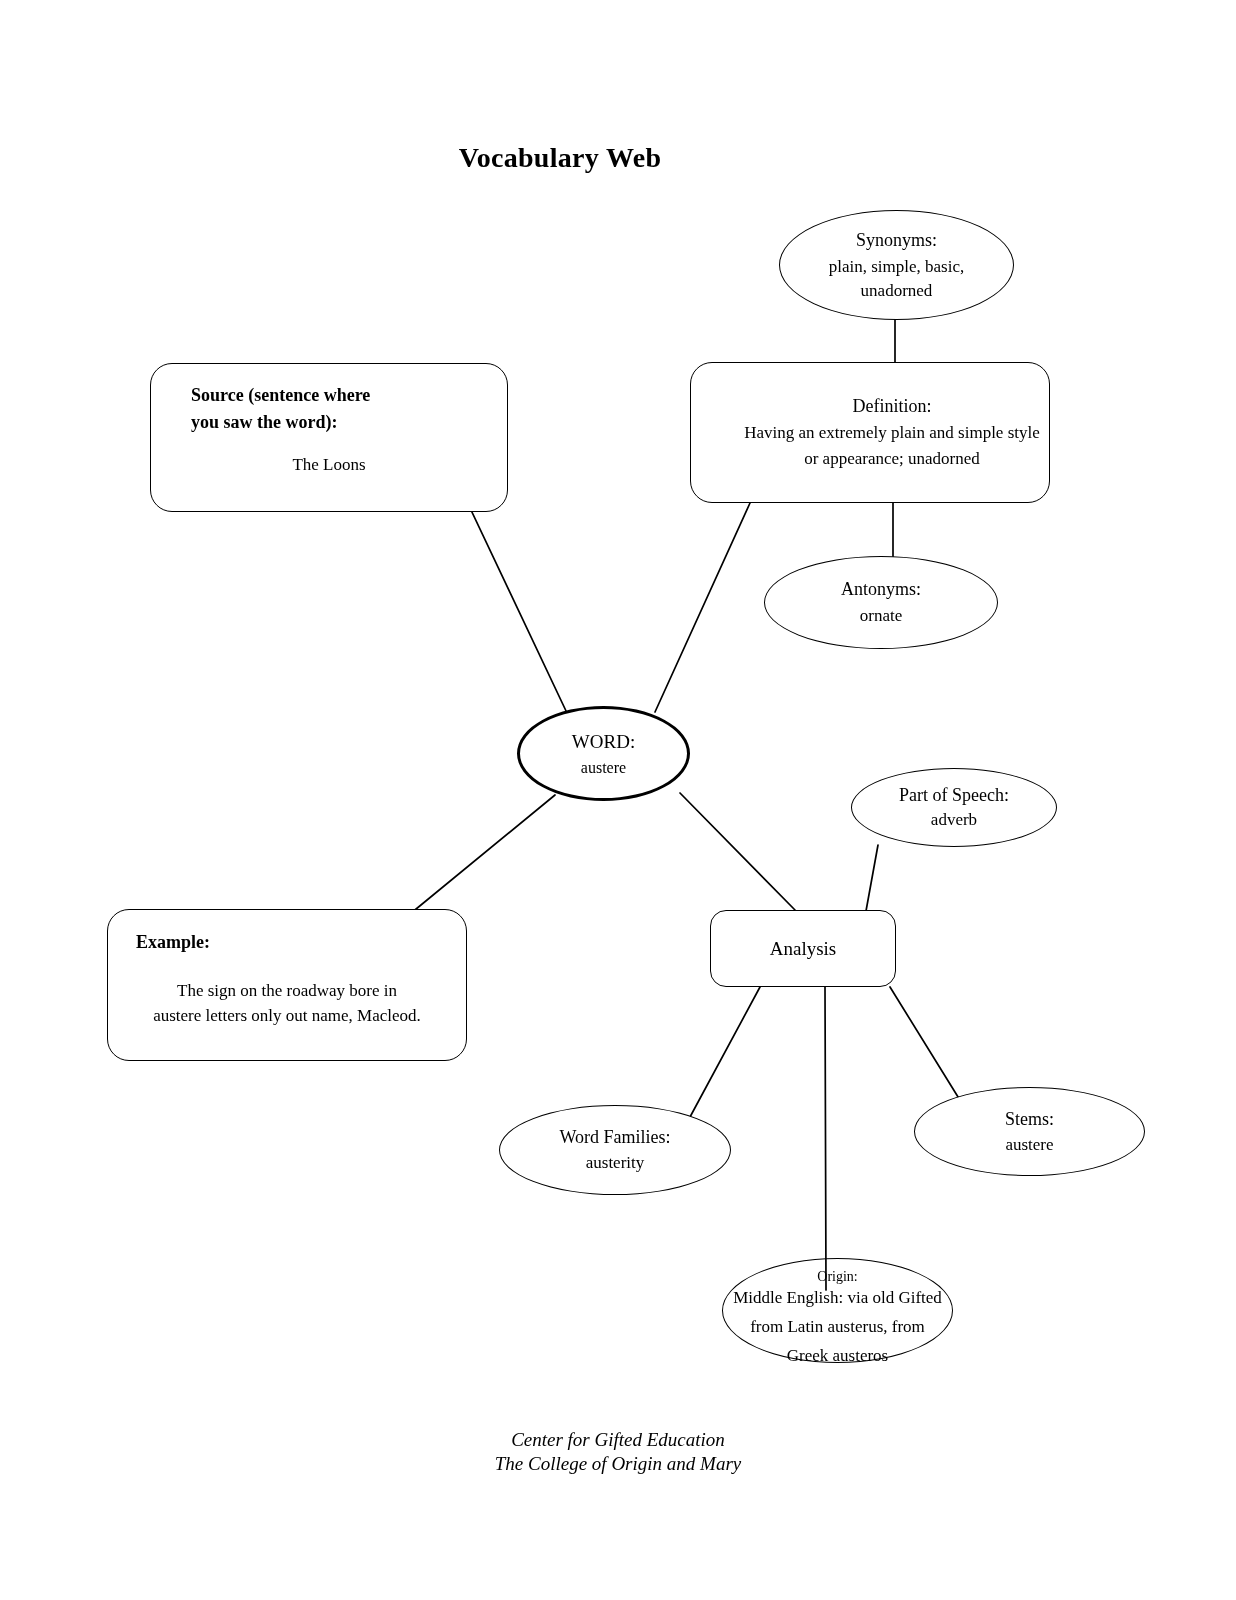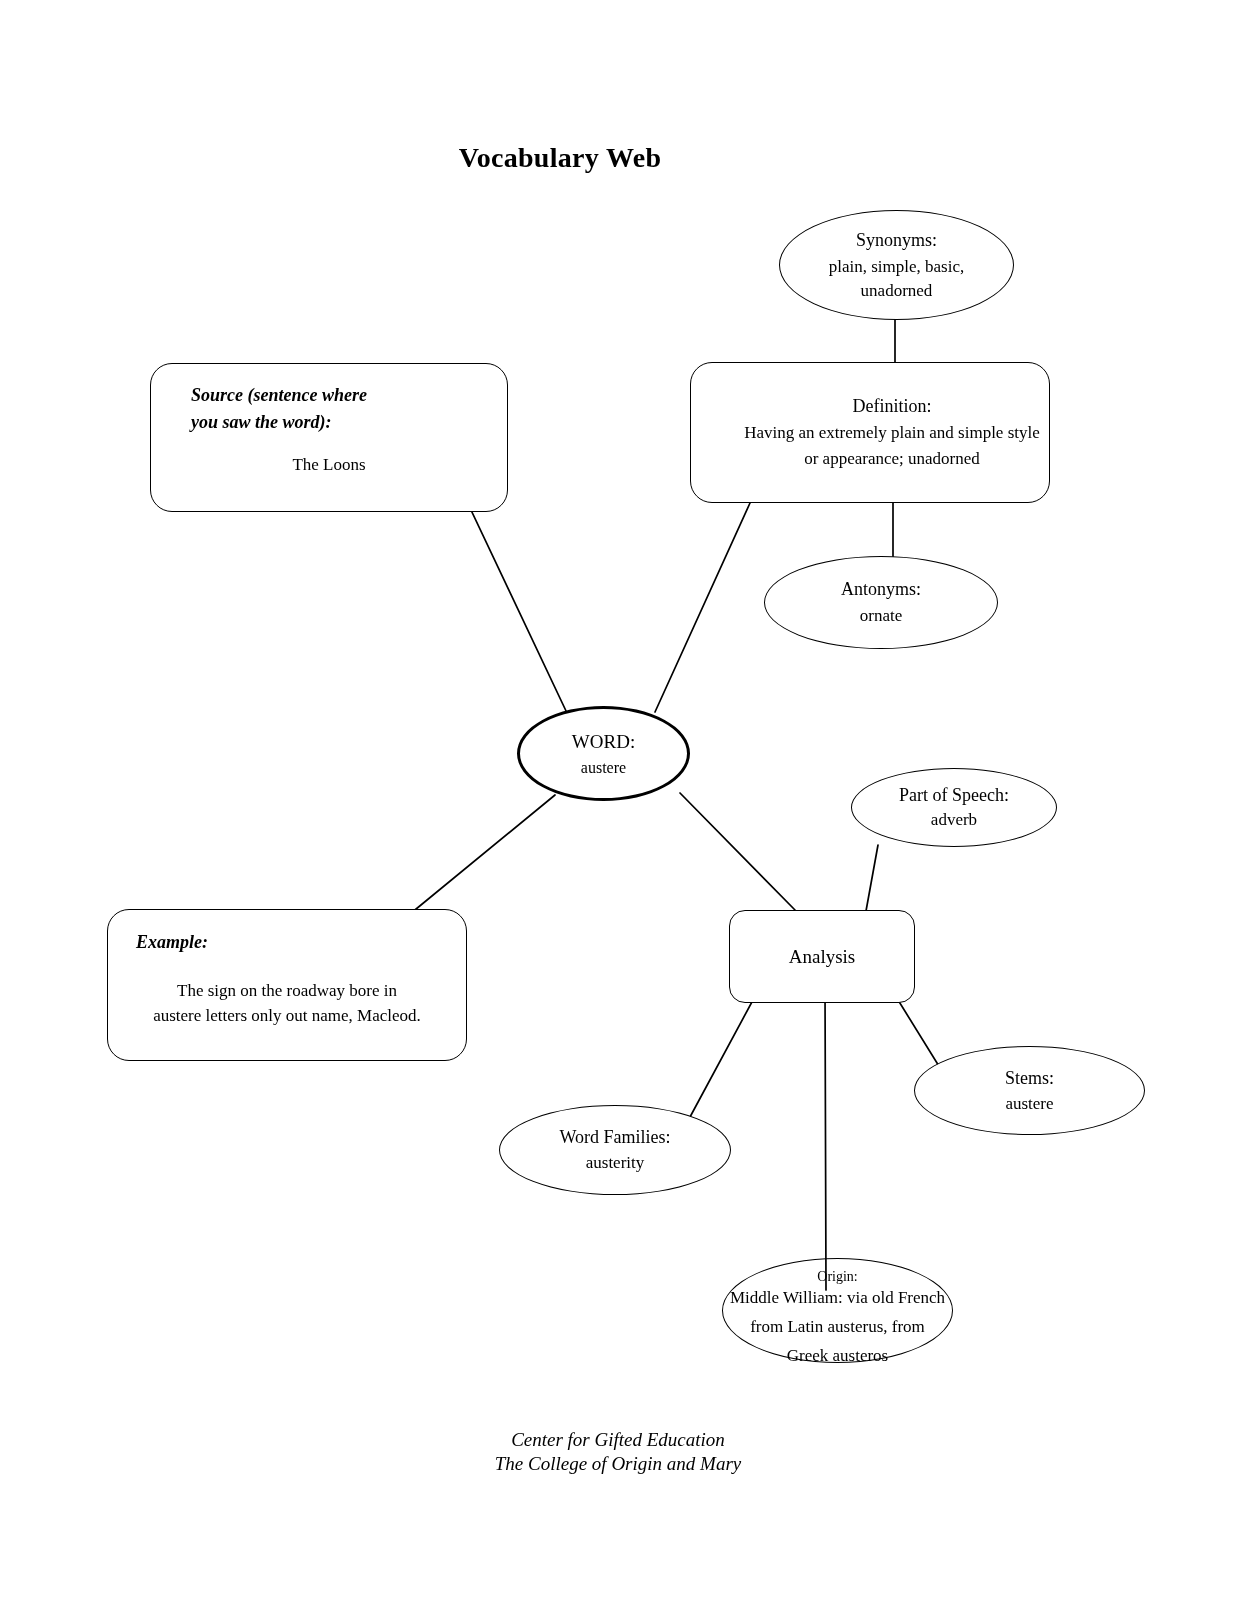--- a/index.html
+++ b/index.html
@@ -52,21 +52,20 @@
     border: 3.4px solid #000000;
     border-radius: 50%;
   }
   .title {
     font-weight: normal;
     text-align: center;
   }
   .title-left {
     font-weight: bold;
     text-align: left;
-    font-style: italic;
   }
   .body-text {
     text-align: center;
   }
   #page-title {
     position: absolute;
     left: 0;
     top: 140;
     width: 1120px;
     text-align: center;
@@ -141,37 +140,37 @@
     <div class="title" style="font-size:18px;">Part of Speech:</div>
     <div class="body-text" style="margin-top:4px;">adverb</div>
   </div>
 
   <div class="node box" style="left:107px; top:909px; width:360px; height:152px; font-size:17px; padding:0 28px; justify-content:flex-start;">
     <div class="title-left" style="font-size:18px; margin-top:22px;">Example:</div>
     <div class="body-text" style="margin-top:28px;">The sign on the roadway bore in</div>
     <div class="body-text" style="margin-top:5px;">austere letters only out name, Macleod.</div>
   </div>
 
-  <div class="node box" style="left:729px; top:910px; width:186px; height:93px; font-size:19px; border-radius:16px;">
+  <div class="node box" style="left:710px; top:910px; width:186px; height:77px; font-size:19px; border-radius:16px;">
     <div class="title" style="font-size:19px;">Analysis</div>
   </div>
 
   <div class="node ellipse" style="left:499px; top:1105px; width:232px; height:90px; font-size:17px;">
     <div class="title" style="font-size:18px;">Word Families:</div>
     <div class="body-text" style="margin-top:5px;">austerity</div>
   </div>
 
-  <div class="node ellipse" style="left:914px; top:1046px; width:231px; height:89px; font-size:17px;">
+  <div class="node ellipse" style="left:914px; top:1087px; width:231px; height:89px; font-size:17px;">
     <div class="title" style="font-size:18px;">Stems:</div>
     <div class="body-text" style="margin-top:5px;">austere</div>
   </div>
 
   <div class="node ellipse-open" style="left:722px; top:1258px; width:231px; height:105px; font-size:17px; justify-content:flex-start; overflow:visible;">
     <div class="title" style="font-size:14px; margin-top:10px;">Origin:</div>
-    <div class="body-text" style="margin-top:3px; white-space:nowrap; margin-left:-6px; margin-right:-6px;">Middle William: via old French</div>
+    <div class="body-text" style="margin-top:3px; white-space:nowrap; margin-left:-6px; margin-right:-6px;">Middle English: via old Gifted</div>
     <div class="body-text" style="margin-top:9px; white-space:nowrap;">from Latin austerus, from</div>
     <div class="body-text" style="margin-top:9px; white-space:nowrap;">Greek austeros</div>
   </div>
 
   <div id="footer" style="top:1428px;">
     <div>Center for Gifted Education</div>
     <div>The College of Origin and Mary</div>
   </div>
 
 </div>

